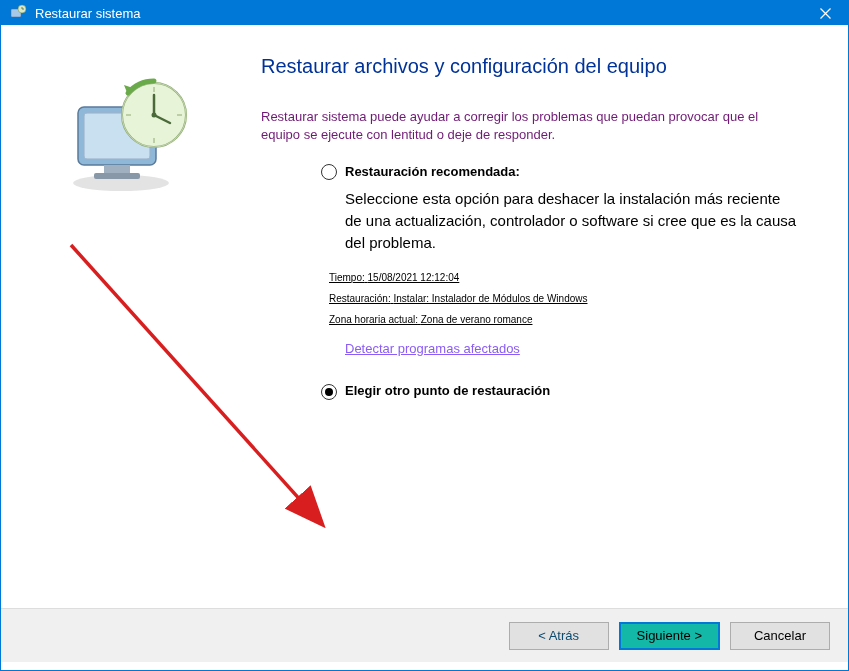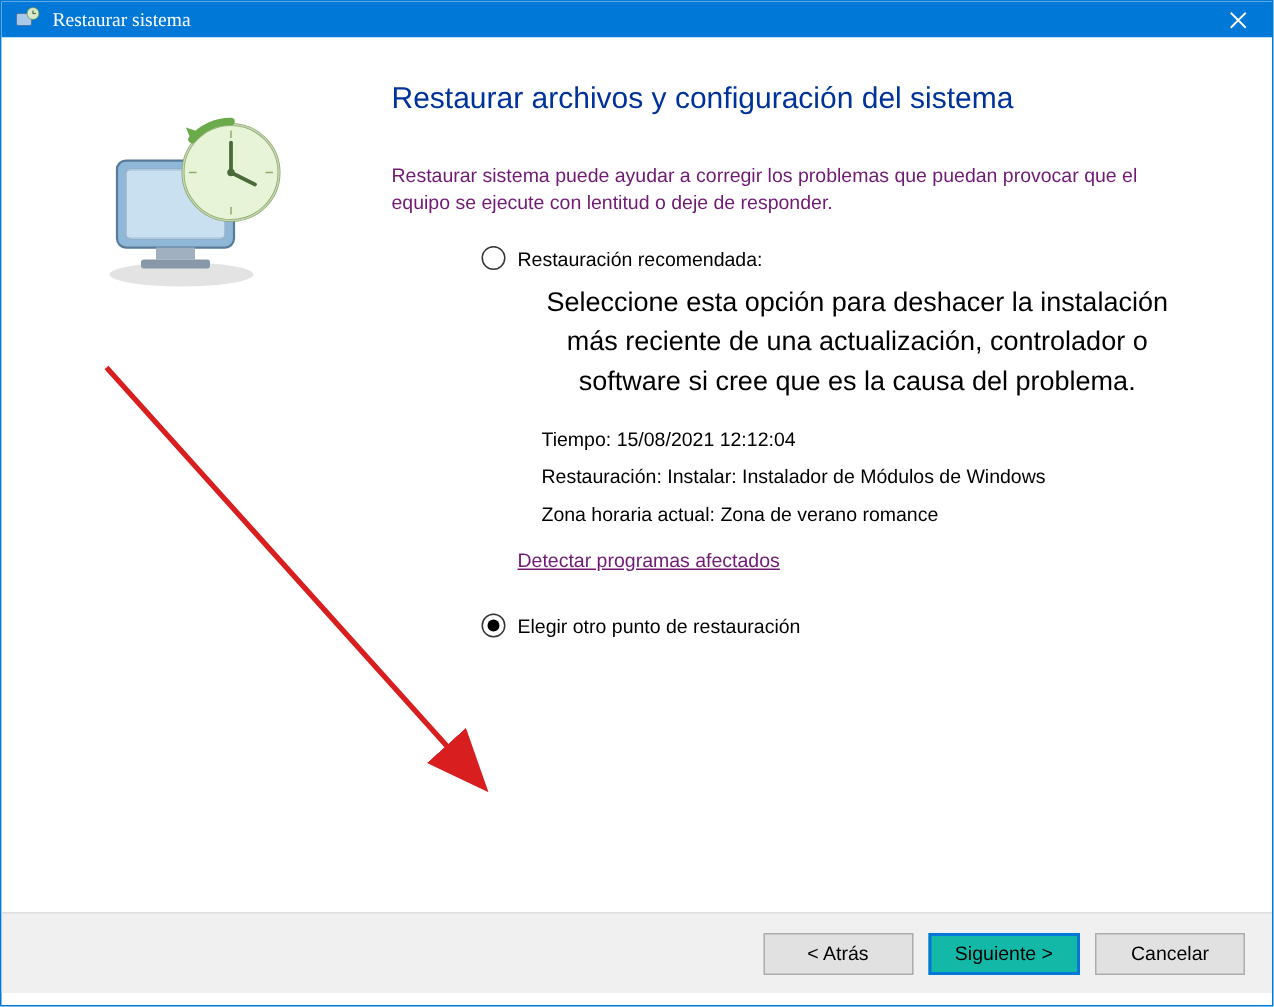--- a/index.html
+++ b/index.html
@@ -12,21 +12,20 @@
       overflow: hidden;
       border: 1px solid #0078d7;
     }
     .titlebar {
       background: #0078d7;
       color: #fff;
       height: 24px;
       display: flex;
       align-items: center;
       padding: 0 0 0 8px;
-      font-family: Liberation Serif, serif;
     }
     .titlebar .app-icon {
       width: 18px; height: 18px;
       margin-right: 8px;
       display: flex; align-items: center; justify-content: center;
     }
     .titlebar .title {
       flex: 1;
       font-size: 13px;
       font-weight: 400;
@@ -68,23 +67,24 @@
       line-height: 1.4;
       margin-bottom: 18px;
       color: #701a75;
     }
     .options {
       margin-left: 60px;
       margin-top: 10px;
     }
     .radio-row {
       display: flex;
-      align-items: flex-end;
+      align-items: center;
       gap: 8px;
       margin-bottom: 8px;
+      font-weight: bold;
     }
     .radio {
       width: 16px; height: 16px;
       border: 1.5px solid #333;
       border-radius: 50%;
       flex-shrink: 0;
       margin-top: 2px;
       display: flex;
       align-items: center;
       justify-content: center;
@@ -96,32 +96,32 @@
       background: #000;
       border-radius: 50%;
       display: block;
     }
     .radio-label {
       font-size: 13px;
       cursor: pointer;
     }
     .option-detail {
       margin-left: 24px;
-      font-size: 18px;
+      font-size: 15px;
       line-height: 1.45;
       margin-bottom: 18px;
-      text-align: center;
     }
     .info-line {
-      margin-left: 40px;
-      font-size: 13px;
+      margin-left: 8px;
+      font-size: 10px;
       margin-bottom: 10px;
+      text-decoration: underline;
     }
     .link {
-      color: #701a75;
+      color: #8b5cf6;
       text-decoration: underline;
       cursor: pointer;
       display: inline-block;
       margin-left: 24px;
       margin-top: 6px;
       margin-bottom: 18px;
       font-size: 13px;
     }
     .choose-other {
       margin-top: 8px;
@@ -140,21 +140,21 @@
       min-width: 100px;
       height: 28px;
       background: #e1e1e1;
       border: 1px solid #adadad;
       font-size: 13px;
       font-family: inherit;
       cursor: pointer;
       padding: 0 16px;
     }
     .btn:disabled {
-      color: #000000;
+      color: #0c4a6e;
       cursor: default;
     }
     .btn.primary {
       border: 2px solid #0078d7;
       background: #14b8a6;
     }
     .arrow-overlay {
       position: absolute;
       pointer-events: none;
       z-index: 10;
@@ -200,21 +200,21 @@
         <line x1="88" y1="40" x2="88" y2="20" stroke="#4a6a3a" stroke-width="2.5" stroke-linecap="round"></line>
         <line x1="88" y1="40" x2="104" y2="48" stroke="#4a6a3a" stroke-width="2.5" stroke-linecap="round"></line>
         <circle cx="88" cy="40" r="2.5" fill="#4a6a3a"></circle>
         <path d="M 62 18 A 34 34 0 0 1 88 6" fill="none" stroke="#6aaa4a" stroke-width="5" stroke-linecap="round"></path>
         <path d="M 58 10 L 62 20 L 70 14 Z" fill="#6aaa4a"></path>
       </svg>
     </div>
   </div>
 
   <div class="main">
-    <h1 class="heading">Restaurar archivos y configuración del sistema</h1>
+    <h1 class="heading">Restaurar archivos y configuración del equipo</h1>
     <p class="para">Restaurar sistema puede ayudar a corregir los problemas que puedan provocar que el equipo se ejecute con lentitud o deje de responder.</p>
 
     <div class="options">
       <div class="radio-row">
         <div class="radio"></div>
         <span class="radio-label">Restauración recomendada:</span>
       </div>
       <div class="option-detail">Seleccione esta opción para deshacer la instalación más reciente de una actualización, controlador o software si cree que es la causa del problema.</div>
 
       <div class="info-line">

